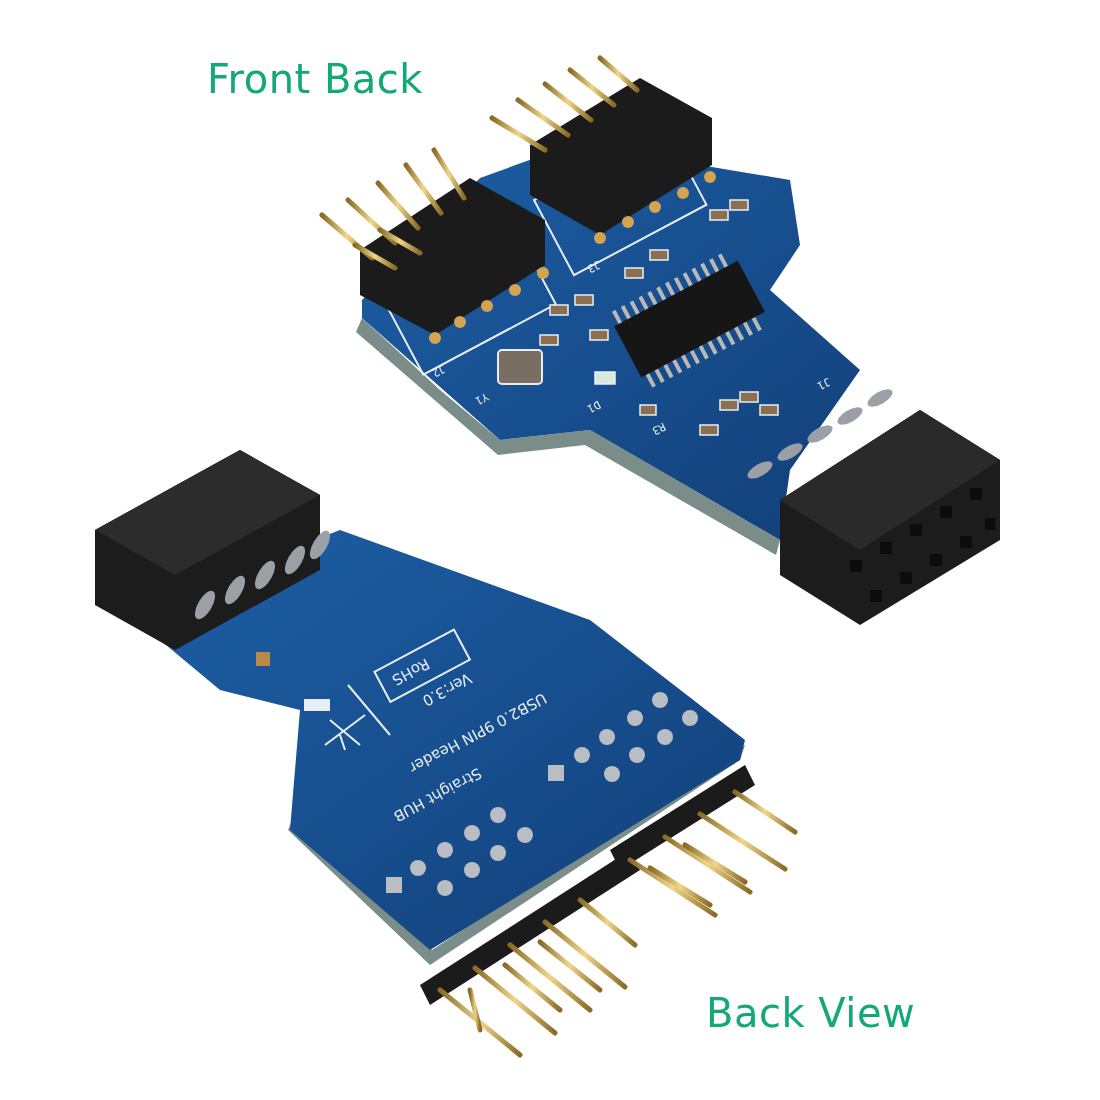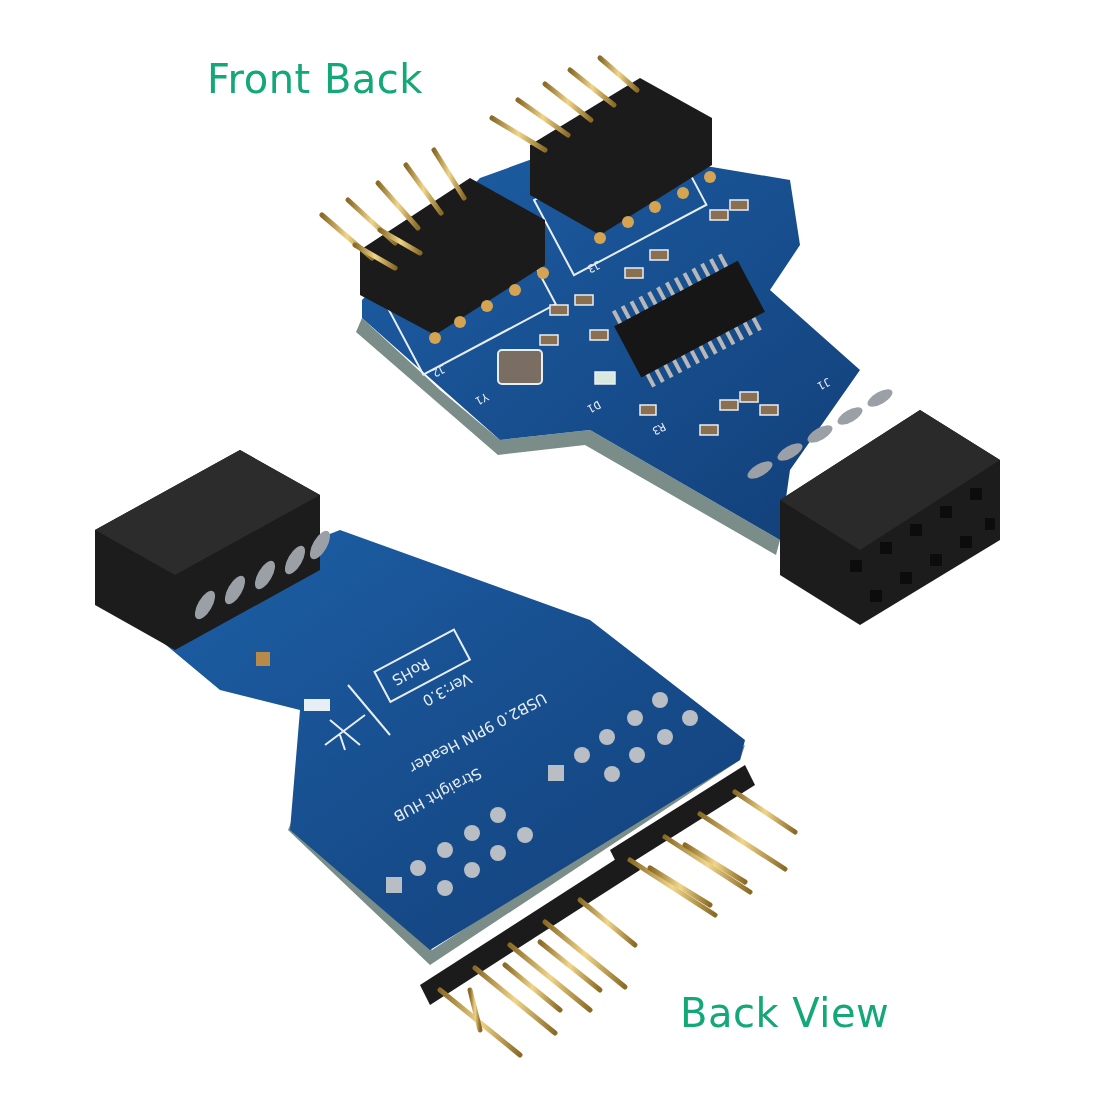--- a/index.html
+++ b/index.html
@@ -1,19 +1,19 @@
 <!DOCTYPE html>
 <html><head>
   <meta charset="utf-8">
   <style>
     html, body { margin: 0; padding: 0; }
     body { width: 1100px; height: 1100px; background: #ffffff; position: relative; overflow: hidden; font-family: "DejaVu Sans", sans-serif; }
     .label { position: absolute; color: #13a878; font-size: 40px; font-family: "DejaVu Sans", sans-serif; letter-spacing: 0.5px; }
     #front-label { left: 207px; top: 56px; }
-    #back-label { left: 680px; top: 990px; }
+    #back-label { left: 706px; top: 990px; }
     svg.scene { position: absolute; left: 0; top: 0; }
     .silk { fill: #e8eef5; font-family: "DejaVu Sans Mono", monospace; font-size: 11px; }
     .silk-big { fill: #e8eef5; font-family: "DejaVu Sans", sans-serif; font-size: 15px; }
   </style>
 </head>
 <body>
 
 <div class="label" id="front-label">Front Back</div>
 <div class="label" id="back-label">Back View</div>
 

